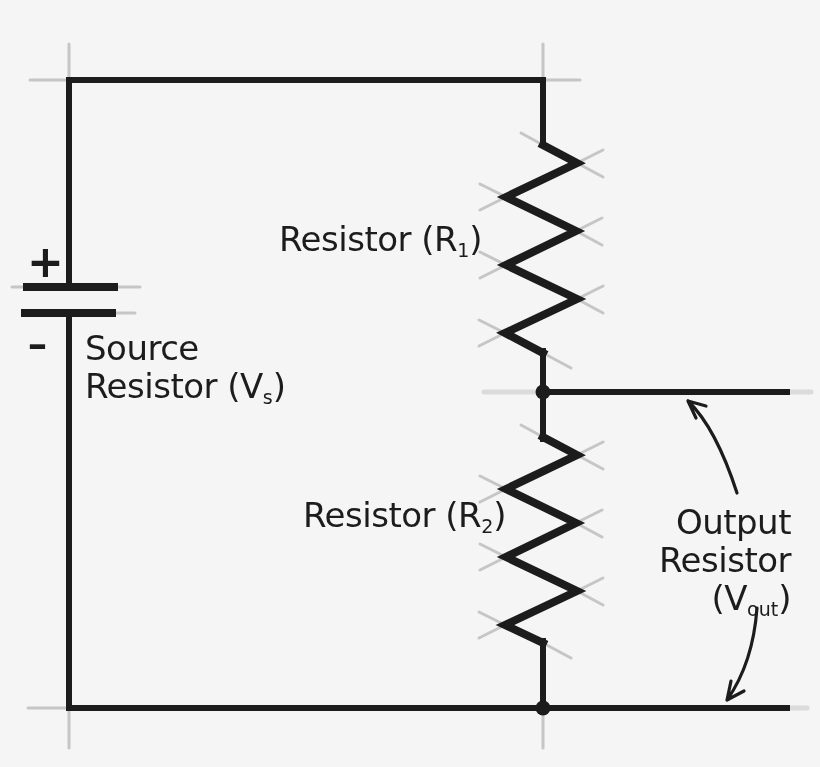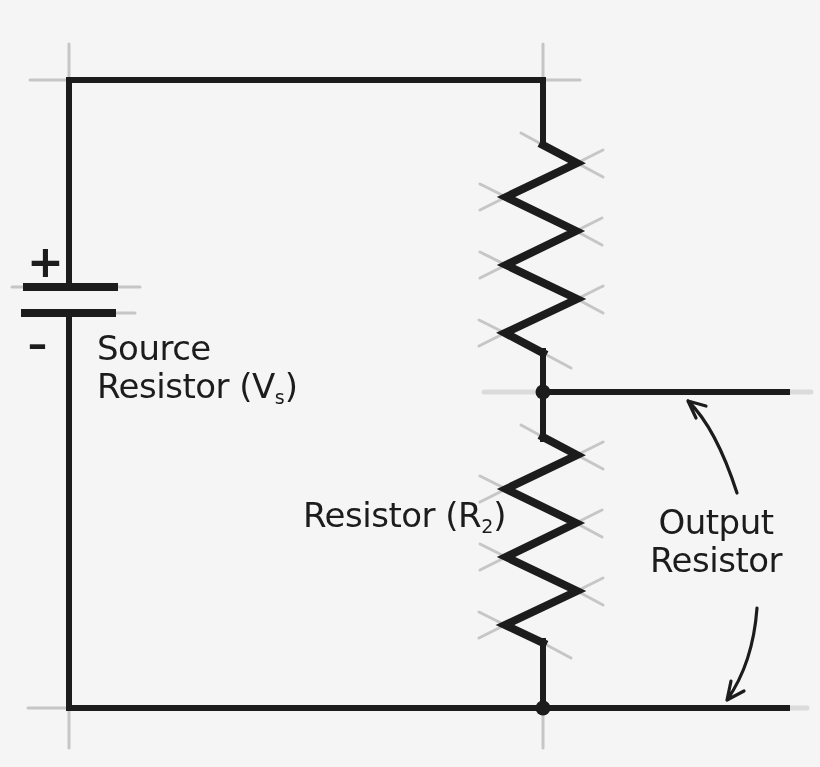--- a/index.html
+++ b/index.html
@@ -56,21 +56,21 @@
     letter-spacing: -0.5px;
   }
   .sign { font-size: 44px; line-height: 1; font-weight: bold; }
   .sign.minus { font-size: 58px; font-weight: normal; }
   .sub {
     font-size: 0.56em;
     position: relative;
     top: 0.30em;
     letter-spacing: 0;
   }
-  .output-block { text-align: center; width: 150px; }
+  .output-block { text-align: right; width: 150px; }
 </style>
 </head>
 <body>
 
 <div class="canvas">
 
   <svg class="circuit" viewBox="0 0 820 767">
 
     <g class="sketch-layer">
 
@@ -145,26 +145,28 @@
 
     <g>
       <path class="arrow" d="M737 493 Q716 428 688 401 M688 401 L706 406 M688 401 L696 418"></path>
       <path class="arrow" d="M757 608 Q753 663 727 700 M727 700 L744 691 M727 700 L731 681"></path>
     </g>
   </svg>
 
   <div class="lbl sign" style="left:27px; top:240px;">+</div>
   <div class="lbl sign minus" style="left:27px; top:314px;">-</div>
 
-  <div class="lbl" style="left:85px; top:329px;margin-left:12px;">
+  <div class="lbl" style="left:85px; top:329px;">
     <div>Source</div>
     <div><span>Resistor (V</span><span class="sub">s</span><span>)</span></div>
   </div>
 
+  <div class="lbl" style="left:279px; top:220px;"><span>Resistor (R</span><span class="sub">1</span><span>)</span></div>
 
   <div class="lbl" style="left:274px; top:496px;margin-left:29px;"><span>Resistor (R</span><span class="sub">2</span><span>)</span></div>
 
   <div class="lbl output-block" style="left:641px; top:503px;">
     <div>Output</div>
     <div>Resistor</div>
+    <div><span>(V</span><span class="sub">out</span><span>)</span></div>
   </div>
 
 </div>
 
 </body></html>

